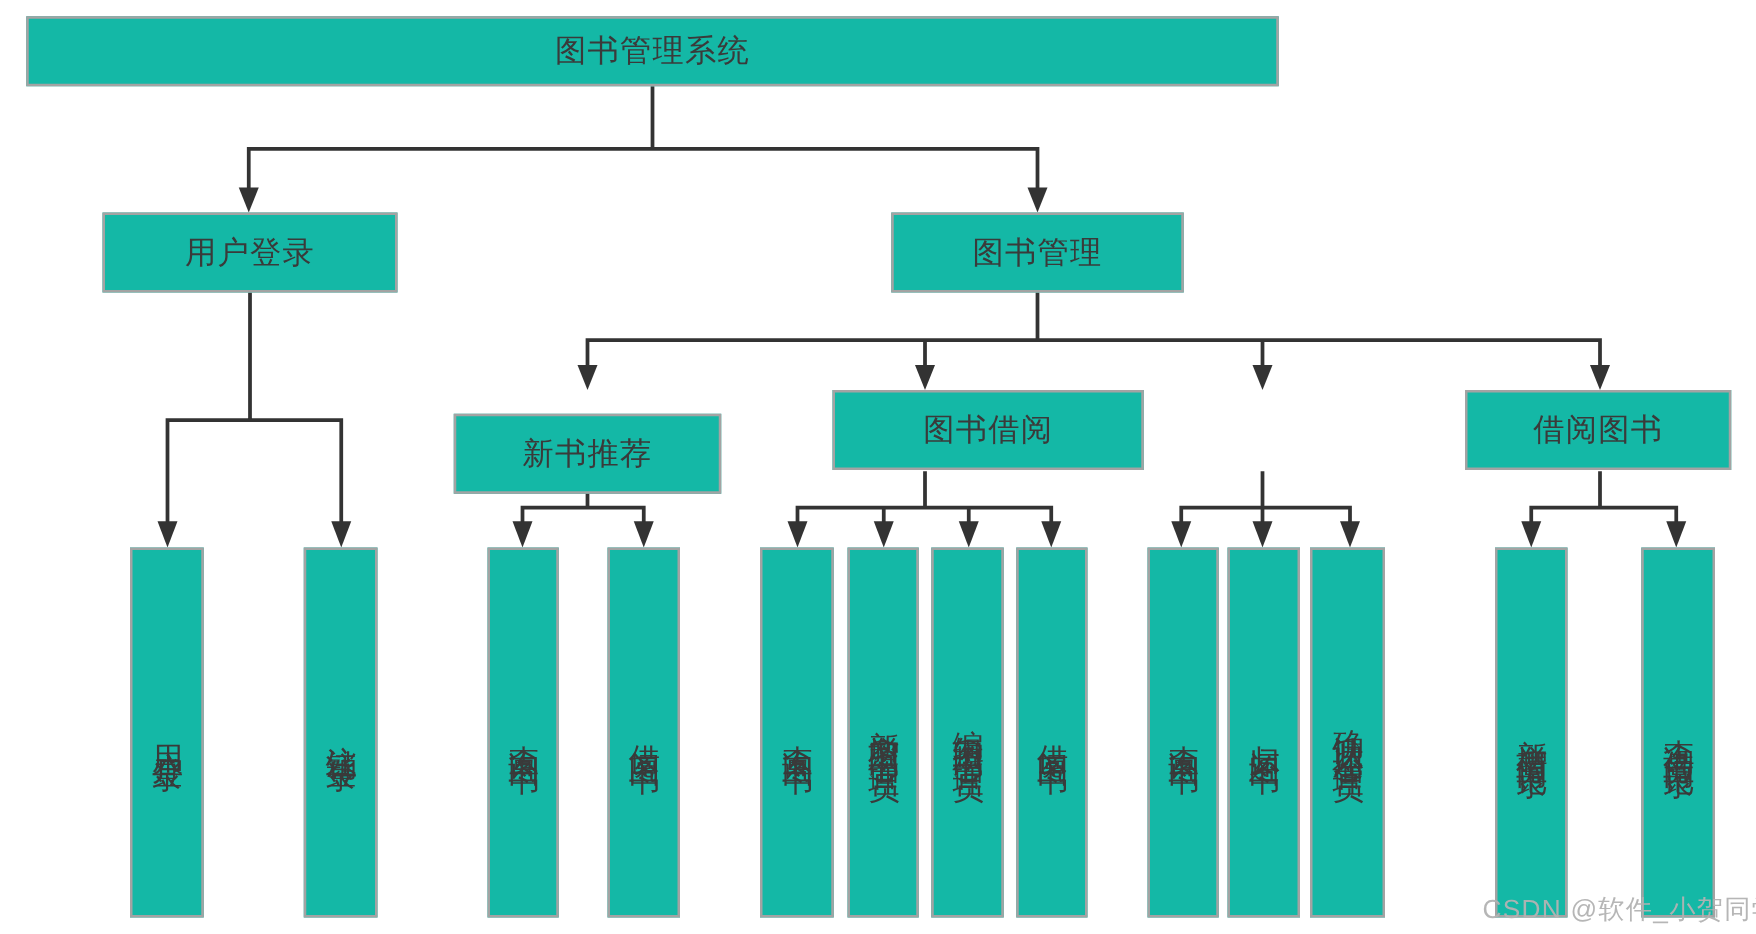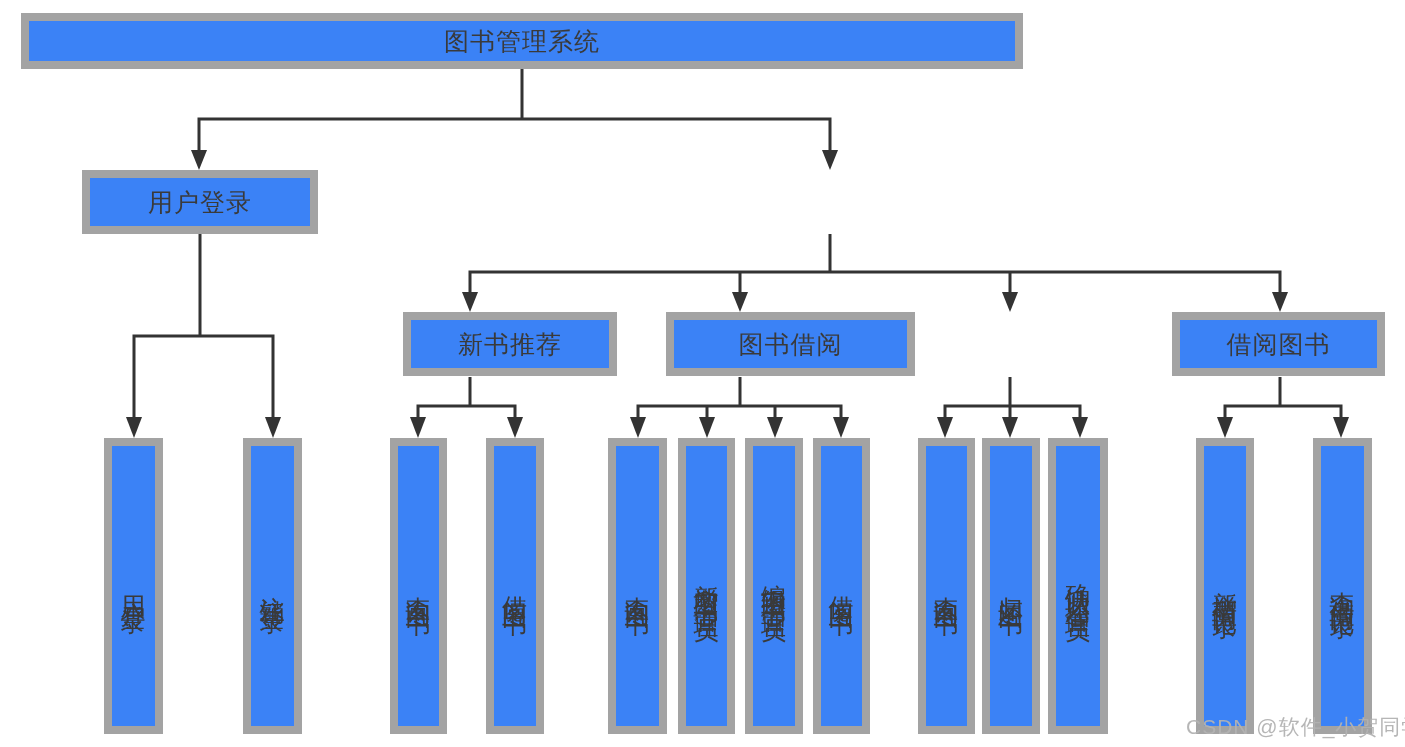--- a/index.html
+++ b/index.html
@@ -3,21 +3,21 @@
 <meta charset="utf-8">
 <style>
   html,body{margin:0;padding:0;background:#ffffff;}
   #stage{
     position:relative;width:1405px;height:747px;background:#ffffff;
     font-family:"Liberation Sans",sans-serif;overflow:hidden;
   }
   #connectors{position:absolute;left:0;top:0;width:1405px;height:747px;}
   .node{
     position:absolute;box-sizing:border-box;
-    border:8px solid #a3a3a3;background:#3b82f6;
+    border:2px solid #a3a3a3;background:#14b8a6;
     display:flex;align-items:center;justify-content:center;
     font-size:25px;color:#3a3a3a;letter-spacing:1px;
     z-index:2;text-align:right;line-height:1.2;
   }
   .vnode{
     writing-mode:vertical-lr;
     letter-spacing:5px;
     padding:4px 0;
   }
   #watermark{
@@ -70,22 +70,23 @@
       <polygon points="1002,417 1018,417 1010,438"></polygon>
       <polygon points="1072,417 1088,417 1080,438"></polygon>
       <polygon points="1217,417 1233,417 1225,438"></polygon>
       <polygon points="1333,417 1349,417 1341,438"></polygon>
     </g>
   </svg>
 
   <div class="node" style="left:21px;top:13px;width:1002px;height:56px;">图书管理系统</div>
 
   <div class="node" style="left:82px;top:170px;width:236px;height:64px;">用户登录</div>
+  <div class="node" style="left:713px;top:170px;width:234px;height:64px;">图书管理</div>
 
-  <div class="node" style="left:363px;top:312px;width:214px;height:64px;margin-left:40px;">新书推荐</div>
+  <div class="node" style="left:363px;top:331px;width:214px;height:64px;">新书推荐</div>
   <div class="node" style="left:666px;top:312px;width:249px;height:64px;">图书借阅</div>
   <div class="node" style="left:1172px;top:312px;width:213px;height:64px;">借阅图书</div>
 
   <div class="node vnode" style="left:104px;top:438px;width:59px;height:296px;">用户登录</div>
   <div class="node vnode" style="left:243px;top:438px;width:59px;height:296px;">注销登录</div>
 
   <div class="node vnode" style="left:390px;top:438px;width:57px;height:296px;">查询图书</div>
   <div class="node vnode" style="left:486px;top:438px;width:58px;height:296px;">借阅图书</div>
 
   <div class="node vnode" style="left:608px;top:438px;width:59px;height:296px;">查询图书</div>

